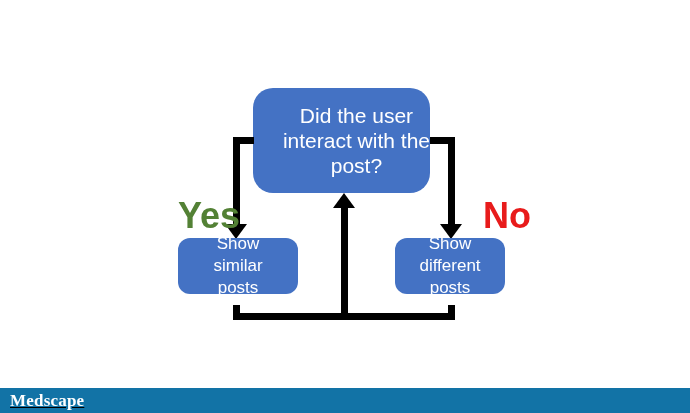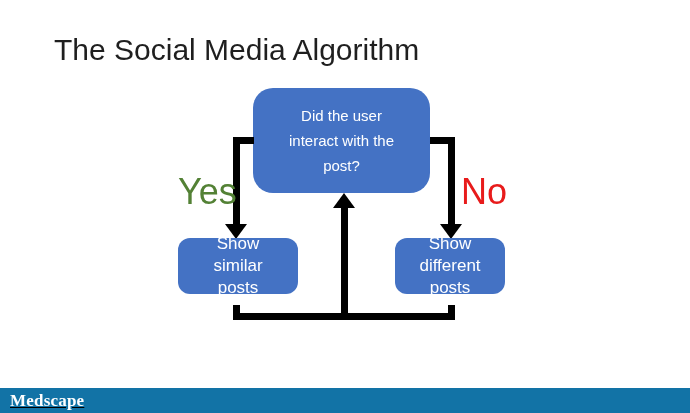--- a/index.html
+++ b/index.html
@@ -29,22 +29,23 @@
     display: flex;
     align-items: center;
     justify-content: center;
     text-align: center;
     white-space: pre-line;
   }
   .node-decision {
     left: 253px; top: 88px;
     width: 177px; height: 105px;
     border-radius: 20px;
-    font-size: 15px;
+    font-size: 21px;
     line-height: 25px;
+    justify-content: flex-end;
   }
   .node-small {
     width: 120px; height: 56px;
     border-radius: 12px;
     font-size: 17px;
     line-height: 22px;
   }
   .node-yes  { left: 178px; top: 238px; }
   .node-no   { left: 395px; top: 238px; width: 110px; }
   .line {
@@ -62,25 +63,26 @@
   }
   .arrow-up {
     border-left: 11px solid transparent;
     border-right: 11px solid transparent;
     border-bottom: 15px solid #000000;
   }
   .edge-label {
     position: absolute;
     font-size: 36px;
     line-height: 40px;
-    font-weight: 400;
+    font-weight: 700;
     white-space: nowrap;
+    margin-top: 24px;
   }
   .edge-label-yes { left: 178px; top: 172px; color: #538135; }
-  .edge-label-no  { left: 461px; top: 172px; color: #e81b1b; }
+  .edge-label-no  { left: 483px; top: 172px; color: #e81b1b; }
   .footer-bar {
     position: absolute;
     left: 0; bottom: 0;
     width: 690px; height: 25px;
     background: #1273a6;
     display: flex;
     align-items: center;
     text-decoration: underline;
   }
   .footer-logo {
@@ -90,21 +92,20 @@
     font-size: 17px;
     color: #ffffff;
     letter-spacing: 0.2px;
   }
 </style>
 </head>
 <body>
 
 <div class="slide">
 
-  <div class="slide-title">The Social Media Algorithm</div>
 
   <div class="node node-decision" style="background: rgb(68, 114, 196);">
     <span>Did the user
 interact with the
 post?</span>
   </div>
 
   <div class="line" style="left: 233px; top: 137px; width: 21px; height: 7px; background: rgb(0, 0, 0);"></div>
   <div class="line" style="left: 233px; top: 137px; width: 7px; height: 89px; background: rgb(0, 0, 0);"></div>
   <div class="arrowhead arrow-down" style="left: 225px; top: 224px; border-top-color: rgb(0, 0, 0);"></div>

